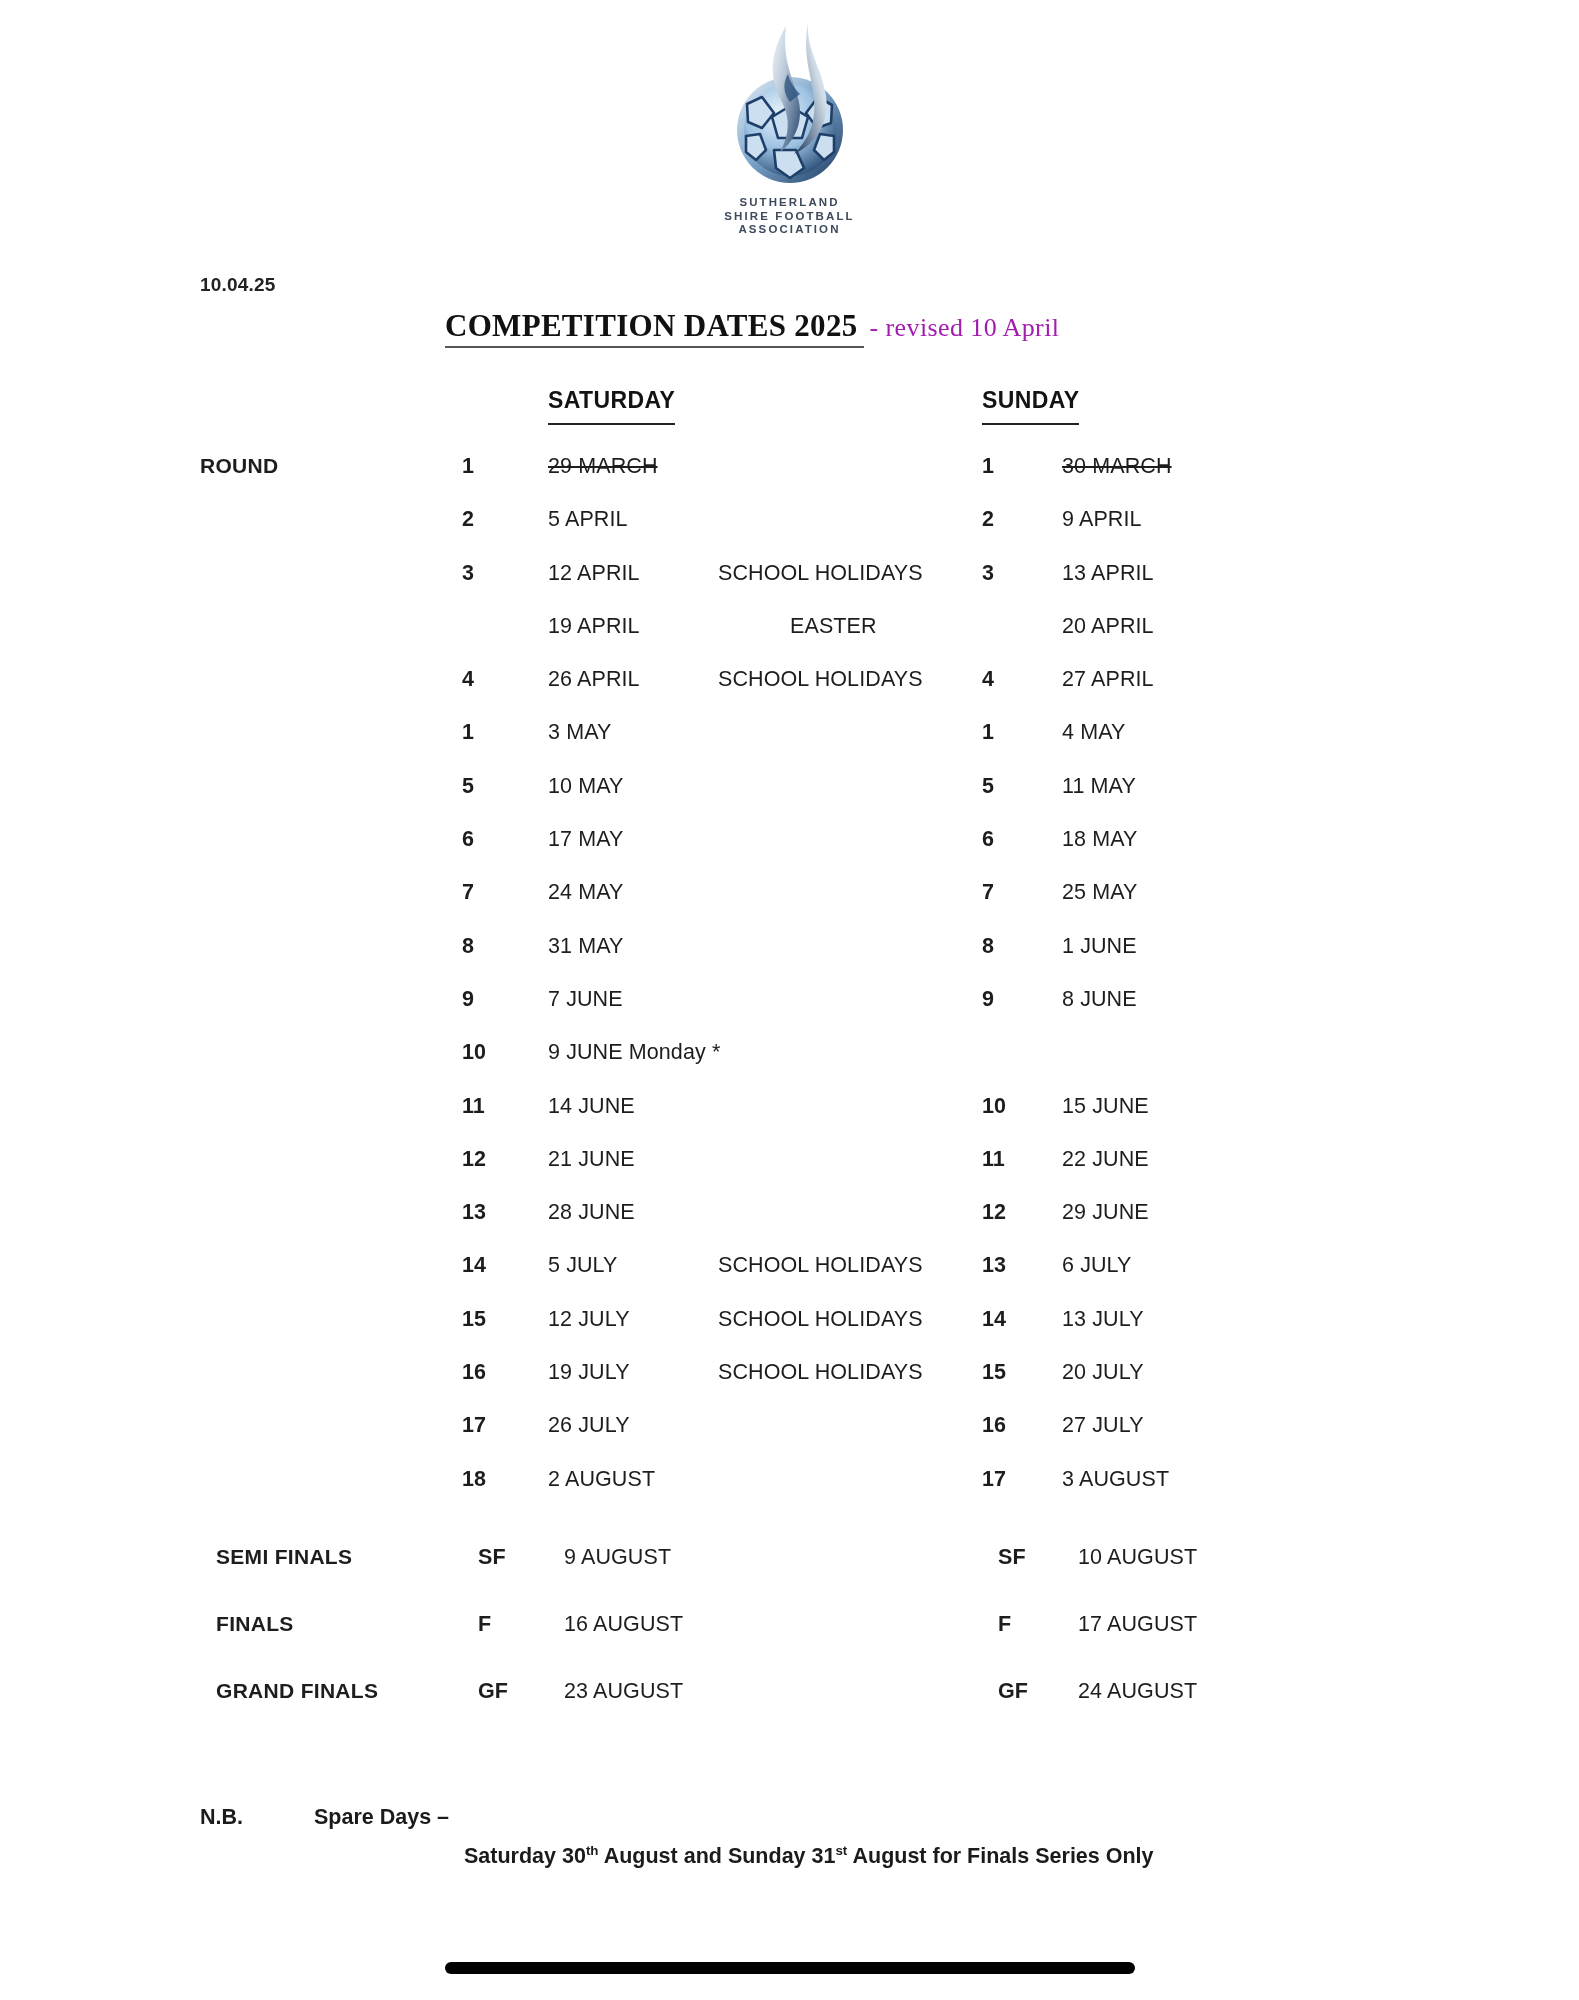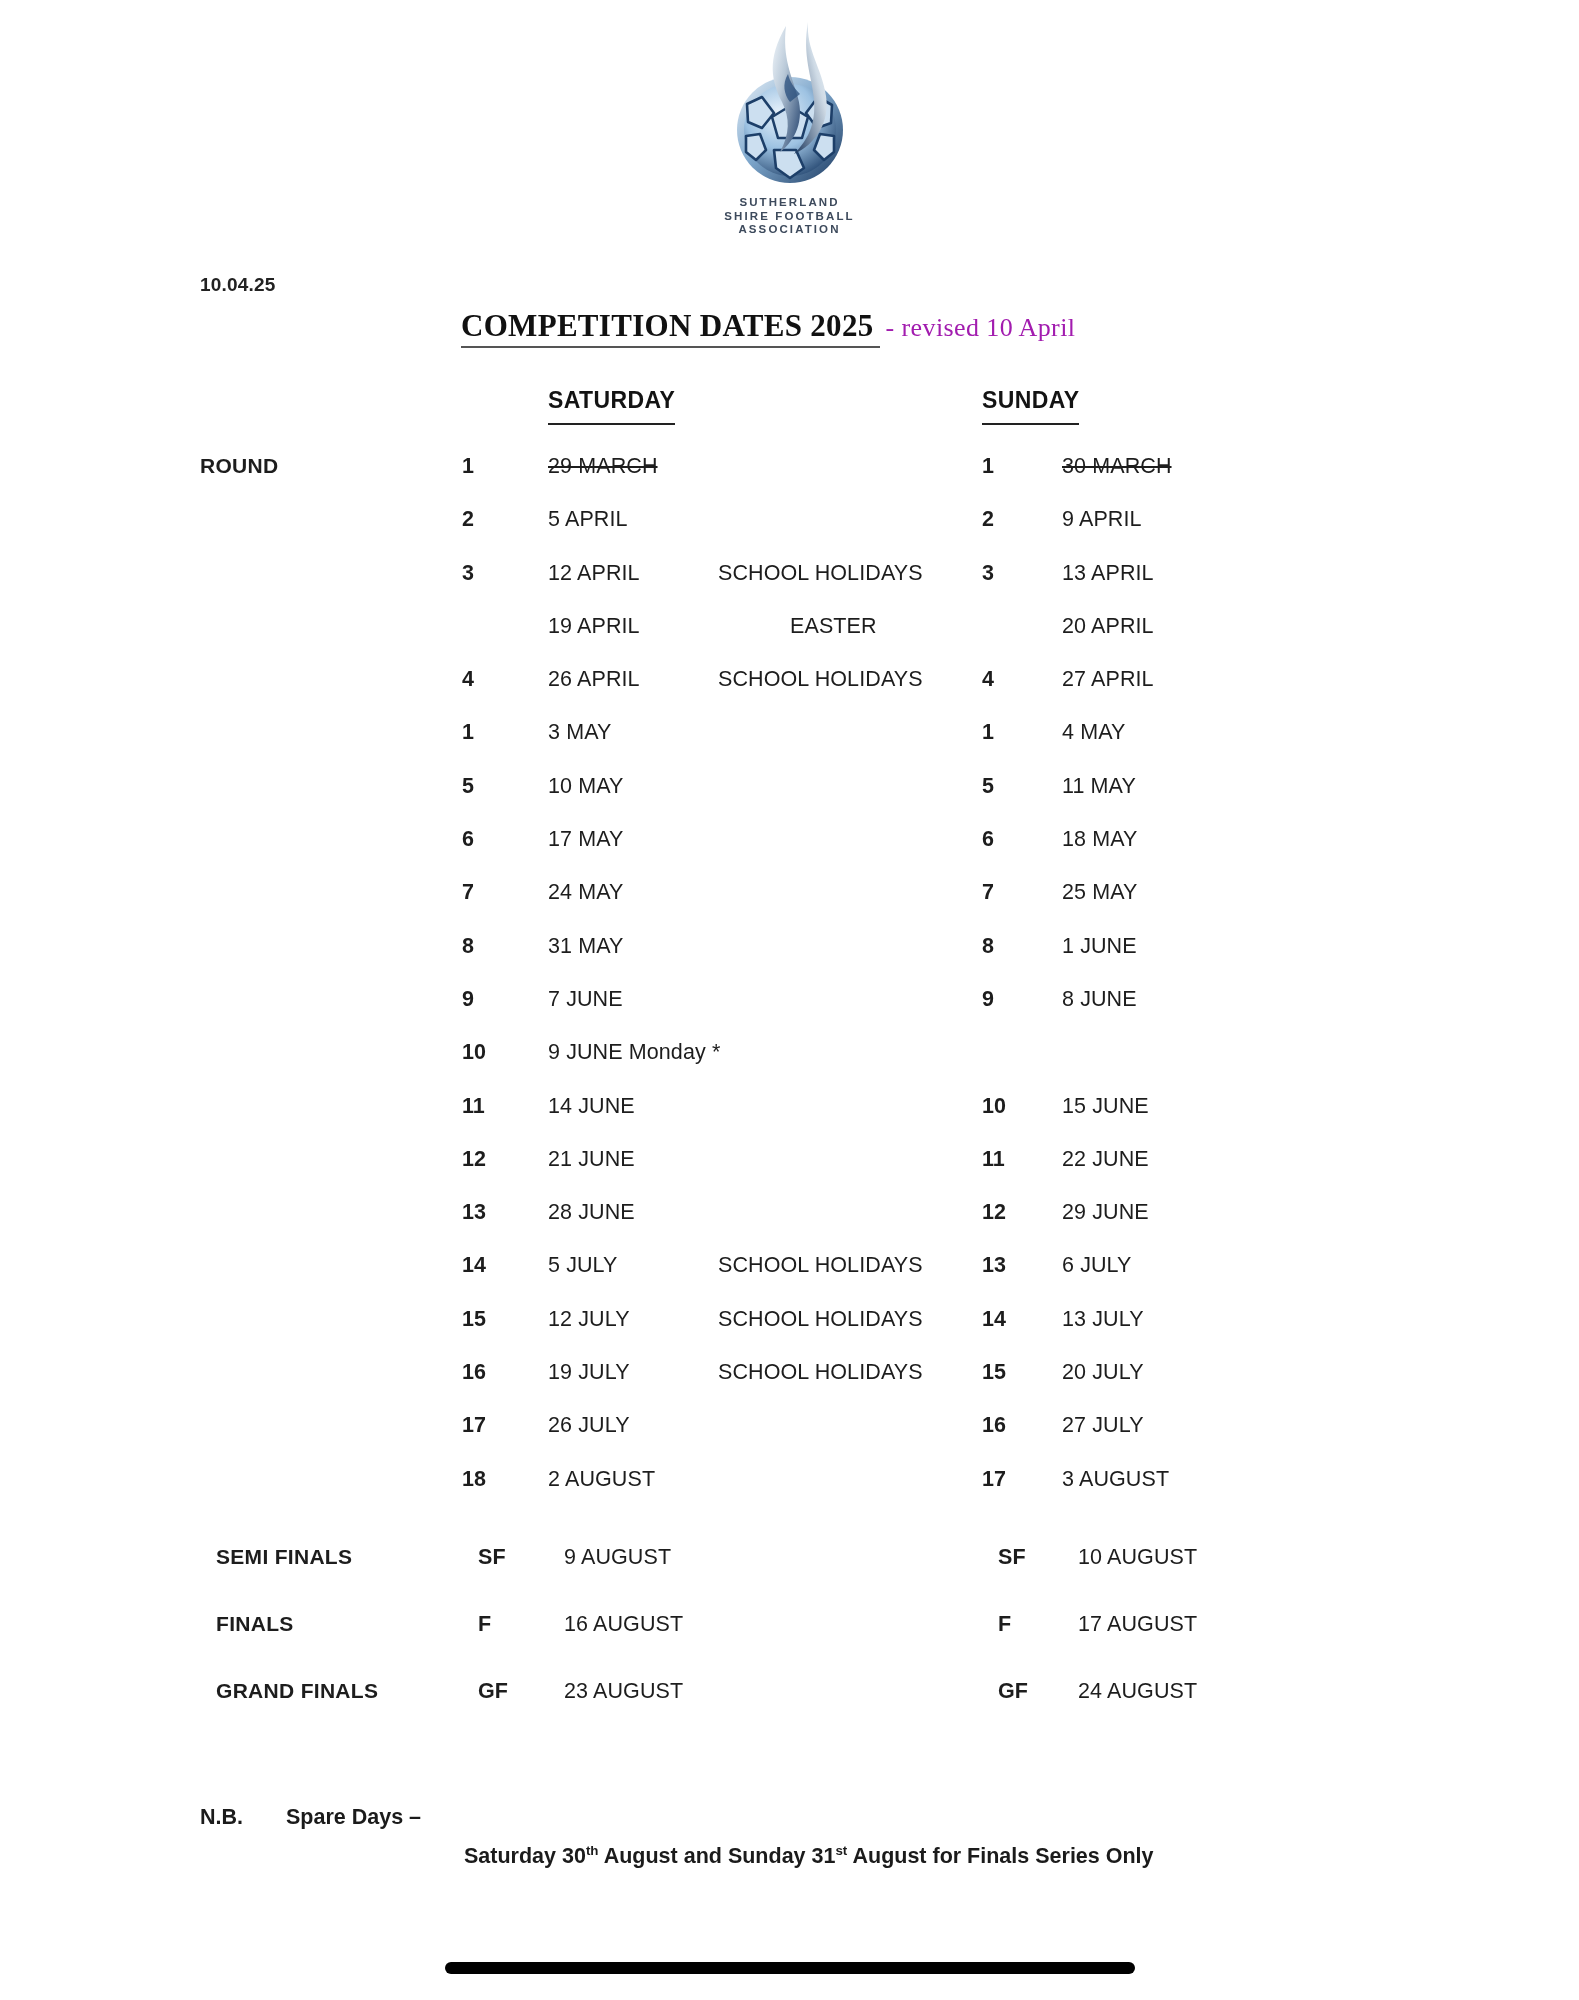--- a/index.html
+++ b/index.html
@@ -55,21 +55,20 @@
   }
 
   
   .title-row {
     position: absolute;
     left: 445px;
     top: 308px;
     display: flex;
     align-items: baseline;
     white-space: nowrap;
-    margin-left: 16px;
   }
   .title-main {
     font-family: "Liberation Serif", serif;
     font-weight: 700;
     font-size: 31px;
     letter-spacing: 0.3px;
     color: #111;
     border-bottom: 2.5px solid #555;
     padding-bottom: 2px;
     padding-right: 6px;
@@ -130,21 +129,21 @@
   
   .nb {
     position: absolute;
     left: 200px;
     top: 1800px;
     font-size: 21.5px;
     color: #1b1b1b;
     line-height: 34px;
     white-space: nowrap;
   }
-  .nb-line { display: flex; align-items: baseline; }
+  .nb-line { display: flex; align-items: baseline; gap: 28px; }
   .nb-tag { font-weight: 700; width: 86px; }
   .nb-spare { font-weight: 700; width: 178px; }
   .nb-body { }
   .nb-line2 { padding-left: 264px; font-weight: 700; }
   .nb-line2 sup { font-size: 0.62em; vertical-align: super; }
 
   
   .home-bar {
     position: absolute;
     left: 50%;

